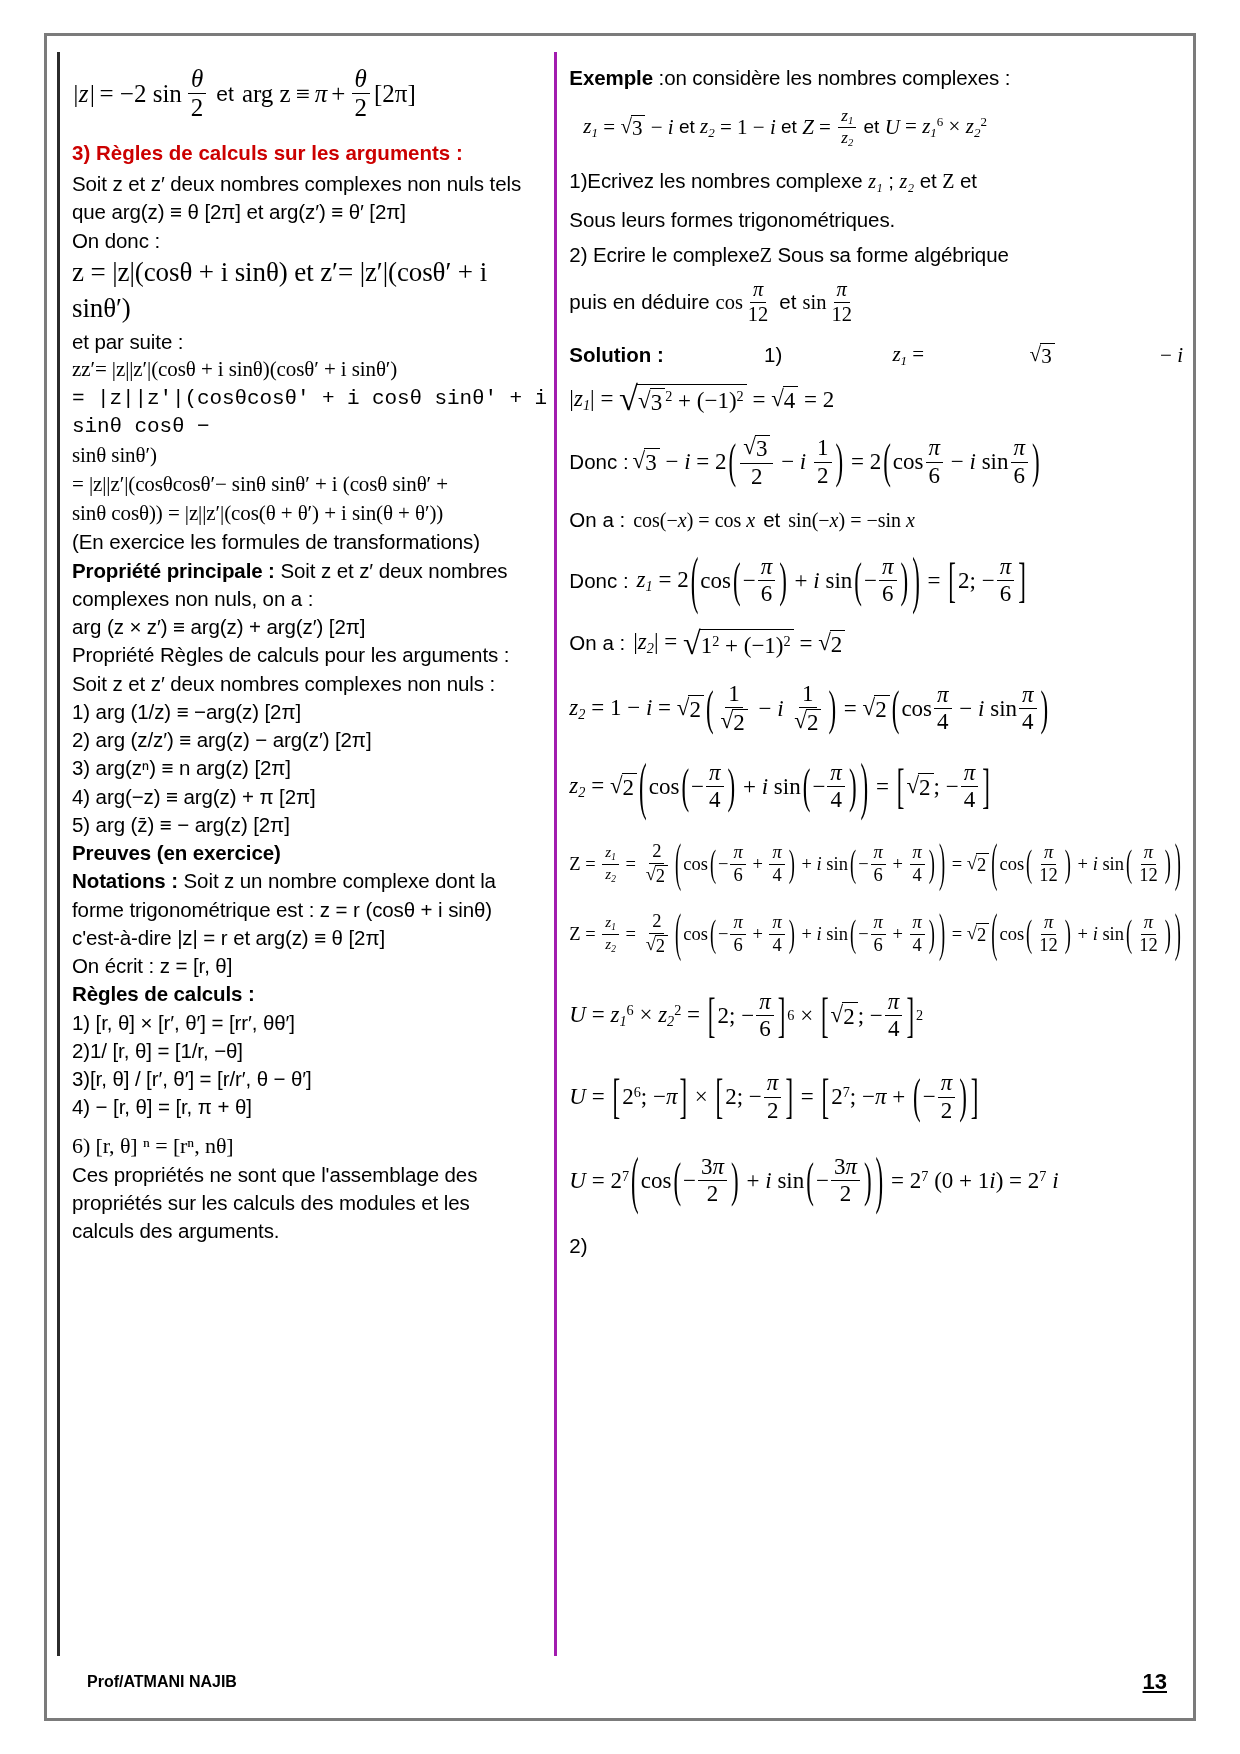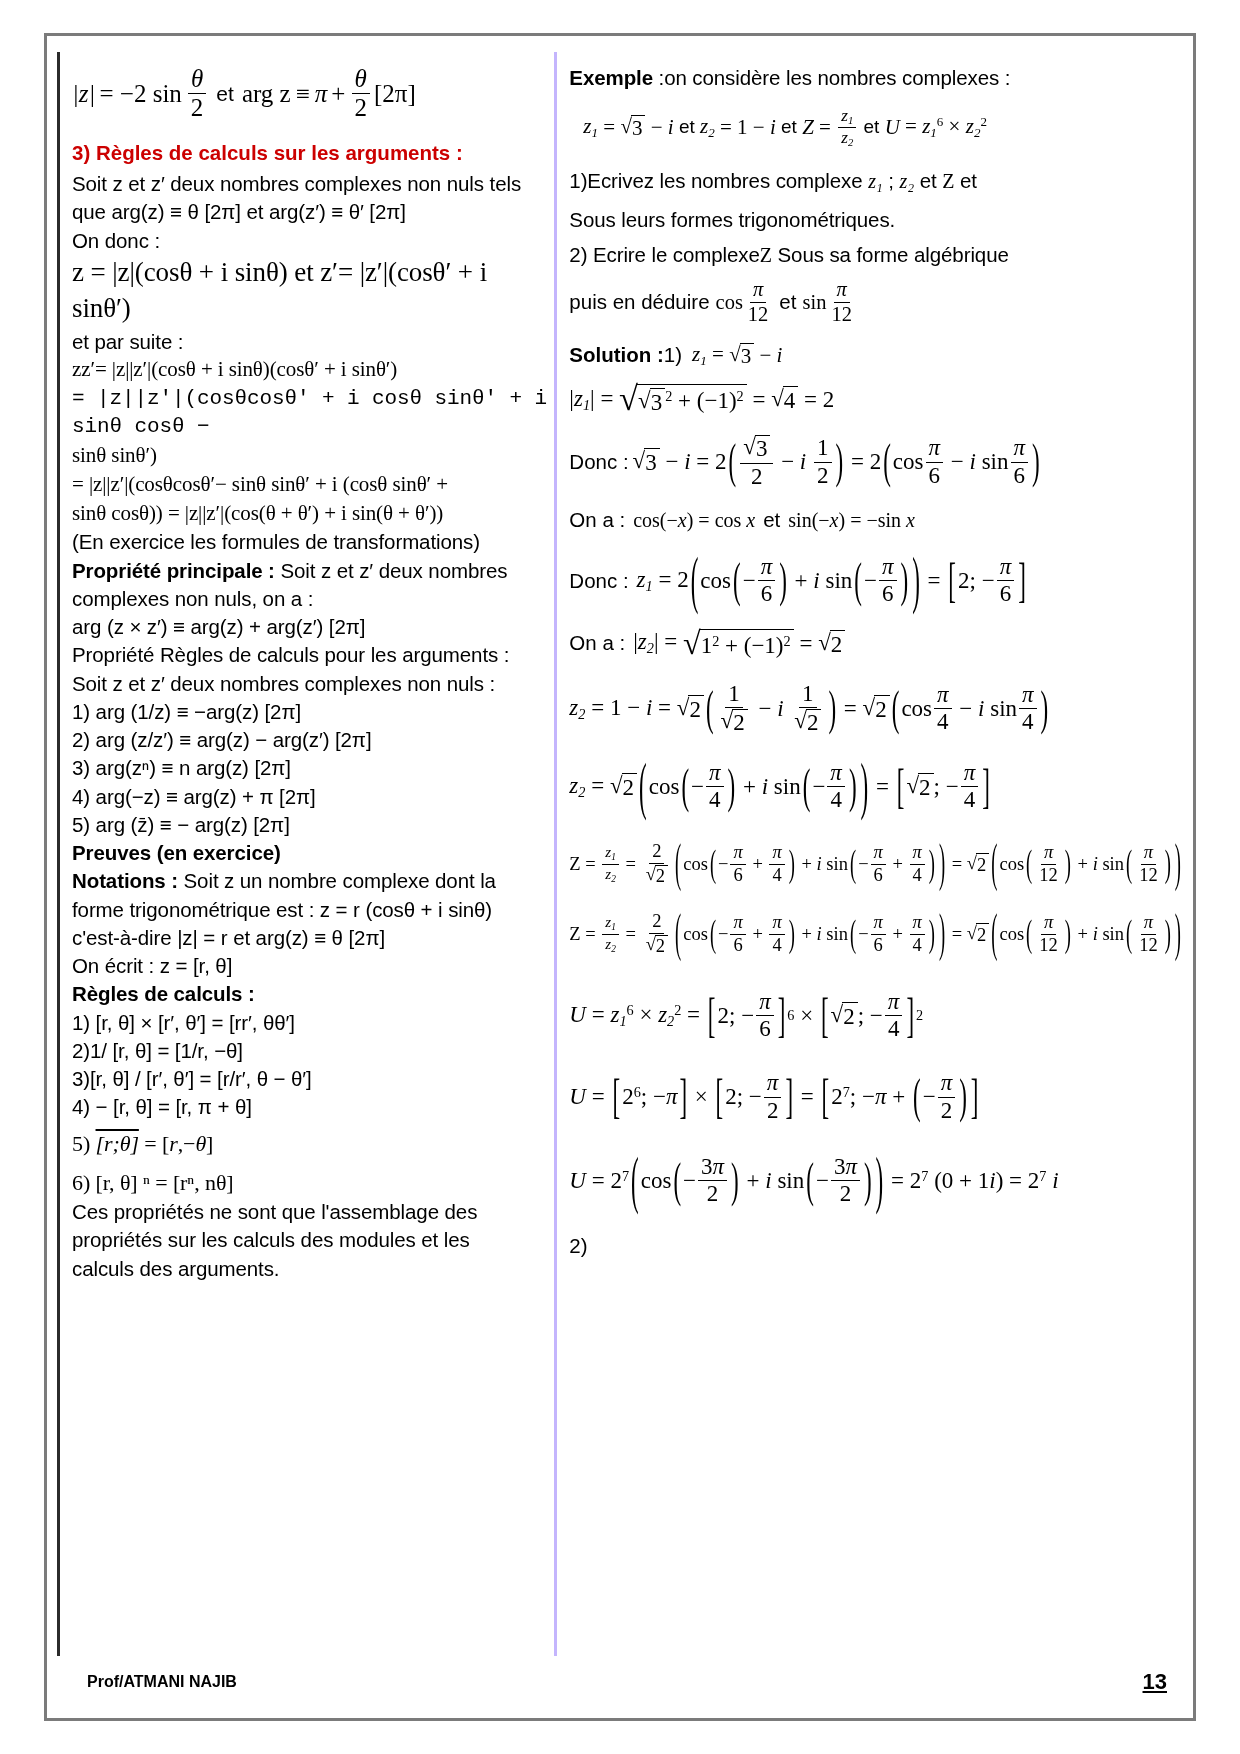--- a/index.html
+++ b/index.html
@@ -47,21 +47,21 @@
     width: 500px;
     border-left: 3px solid #2b2b2b;
     padding-left: 12px;
     box-sizing: border-box;
   }
 
   .col-gap { width: 6px; }
 
   .col-right {
     flex: 1 1 auto;
-    border-left: 3px solid #c4b5fd;
+    border-left: 3px solid #a21caf;
     padding-left: 12px;
     box-sizing: border-box;
   }
 
   
   .t {
     font-size: 20.5px;
     line-height: 1.33;
     margin: 0 0 1px 0;
     color: #000;
@@ -251,23 +251,20 @@
         <div class="t">forme trigonométrique est : z = r (cosθ + i sinθ)</div>
         <div class="t">c'est-à-dire |z| = r et arg(z) ≡ θ [2π]</div>
         <div class="t">On écrit : z = [r, θ]</div>
 
         <div class="t bold">Règles de calculs :</div>
         <div class="t">1) [r, θ] × [r′, θ′] = [rr′, θθ′]</div>
         <div class="t">2)1/ [r, θ] = [1/r, −θ]</div>
         <div class="t">3)[r, θ] / [r′, θ′] = [r/r′, θ − θ′]</div>
         <div class="t">4) − [r, θ] = [r, π + θ]</div>
 
-        <div class="t" style="margin-top:8px;font-family:'Liberation Serif',serif;font-size:22px;">
-          <span>5)&nbsp;</span><span class="ovl2" style="font-style:italic;">[r;θ]</span><span style="font-style:normal;"> = [<span style="font-style:italic;">r</span>,−<span style="font-style:italic;">θ</span>]</span>
-        </div>
 
         <div class="t" style="margin-top:10px;font-family:'Liberation Serif',serif;font-size:22px;">6) [r, θ] ⁿ = [rⁿ, nθ]</div>
 
         <div class="t">Ces propriétés ne sont que l'assemblage des</div>
         <div class="t">propriétés sur les calculs des modules et les</div>
         <div class="t">calculs des arguments.</div>
       </div>
 
       <div class="col-gap"></div>
 
@@ -325,21 +322,21 @@
               <span class="den">12</span>
             </span>
           <span style="font-family:'Liberation Sans',sans-serif;margin:0 6px;">et</span>
           <span>sin</span>
           <span class="frac">
               <span class="num it">π</span>
               <span class="den">12</span>
             </span>
         </div>
 
-        <div class="eq" style="margin-top:18px;font-size:21px;">
+        <div class="eq" style="margin-top:18px;font-size:21px;justify-content:space-between;">
           <span class="bold" style="font-family:'Liberation Sans',sans-serif;font-size:20.5px;">Solution :</span>
           <span style="font-family:'Liberation Sans',sans-serif;font-size:20.5px;">1)</span>
           <span style="margin-left:10px;"><i>z</i><sub class="s">1</sub> =&nbsp;</span>
           <span class="rad">
               <span class="sign">√</span>
               <span class="body">3</span>
             </span>
           <span>&nbsp;− <i>i</i></span>
         </div>
 

